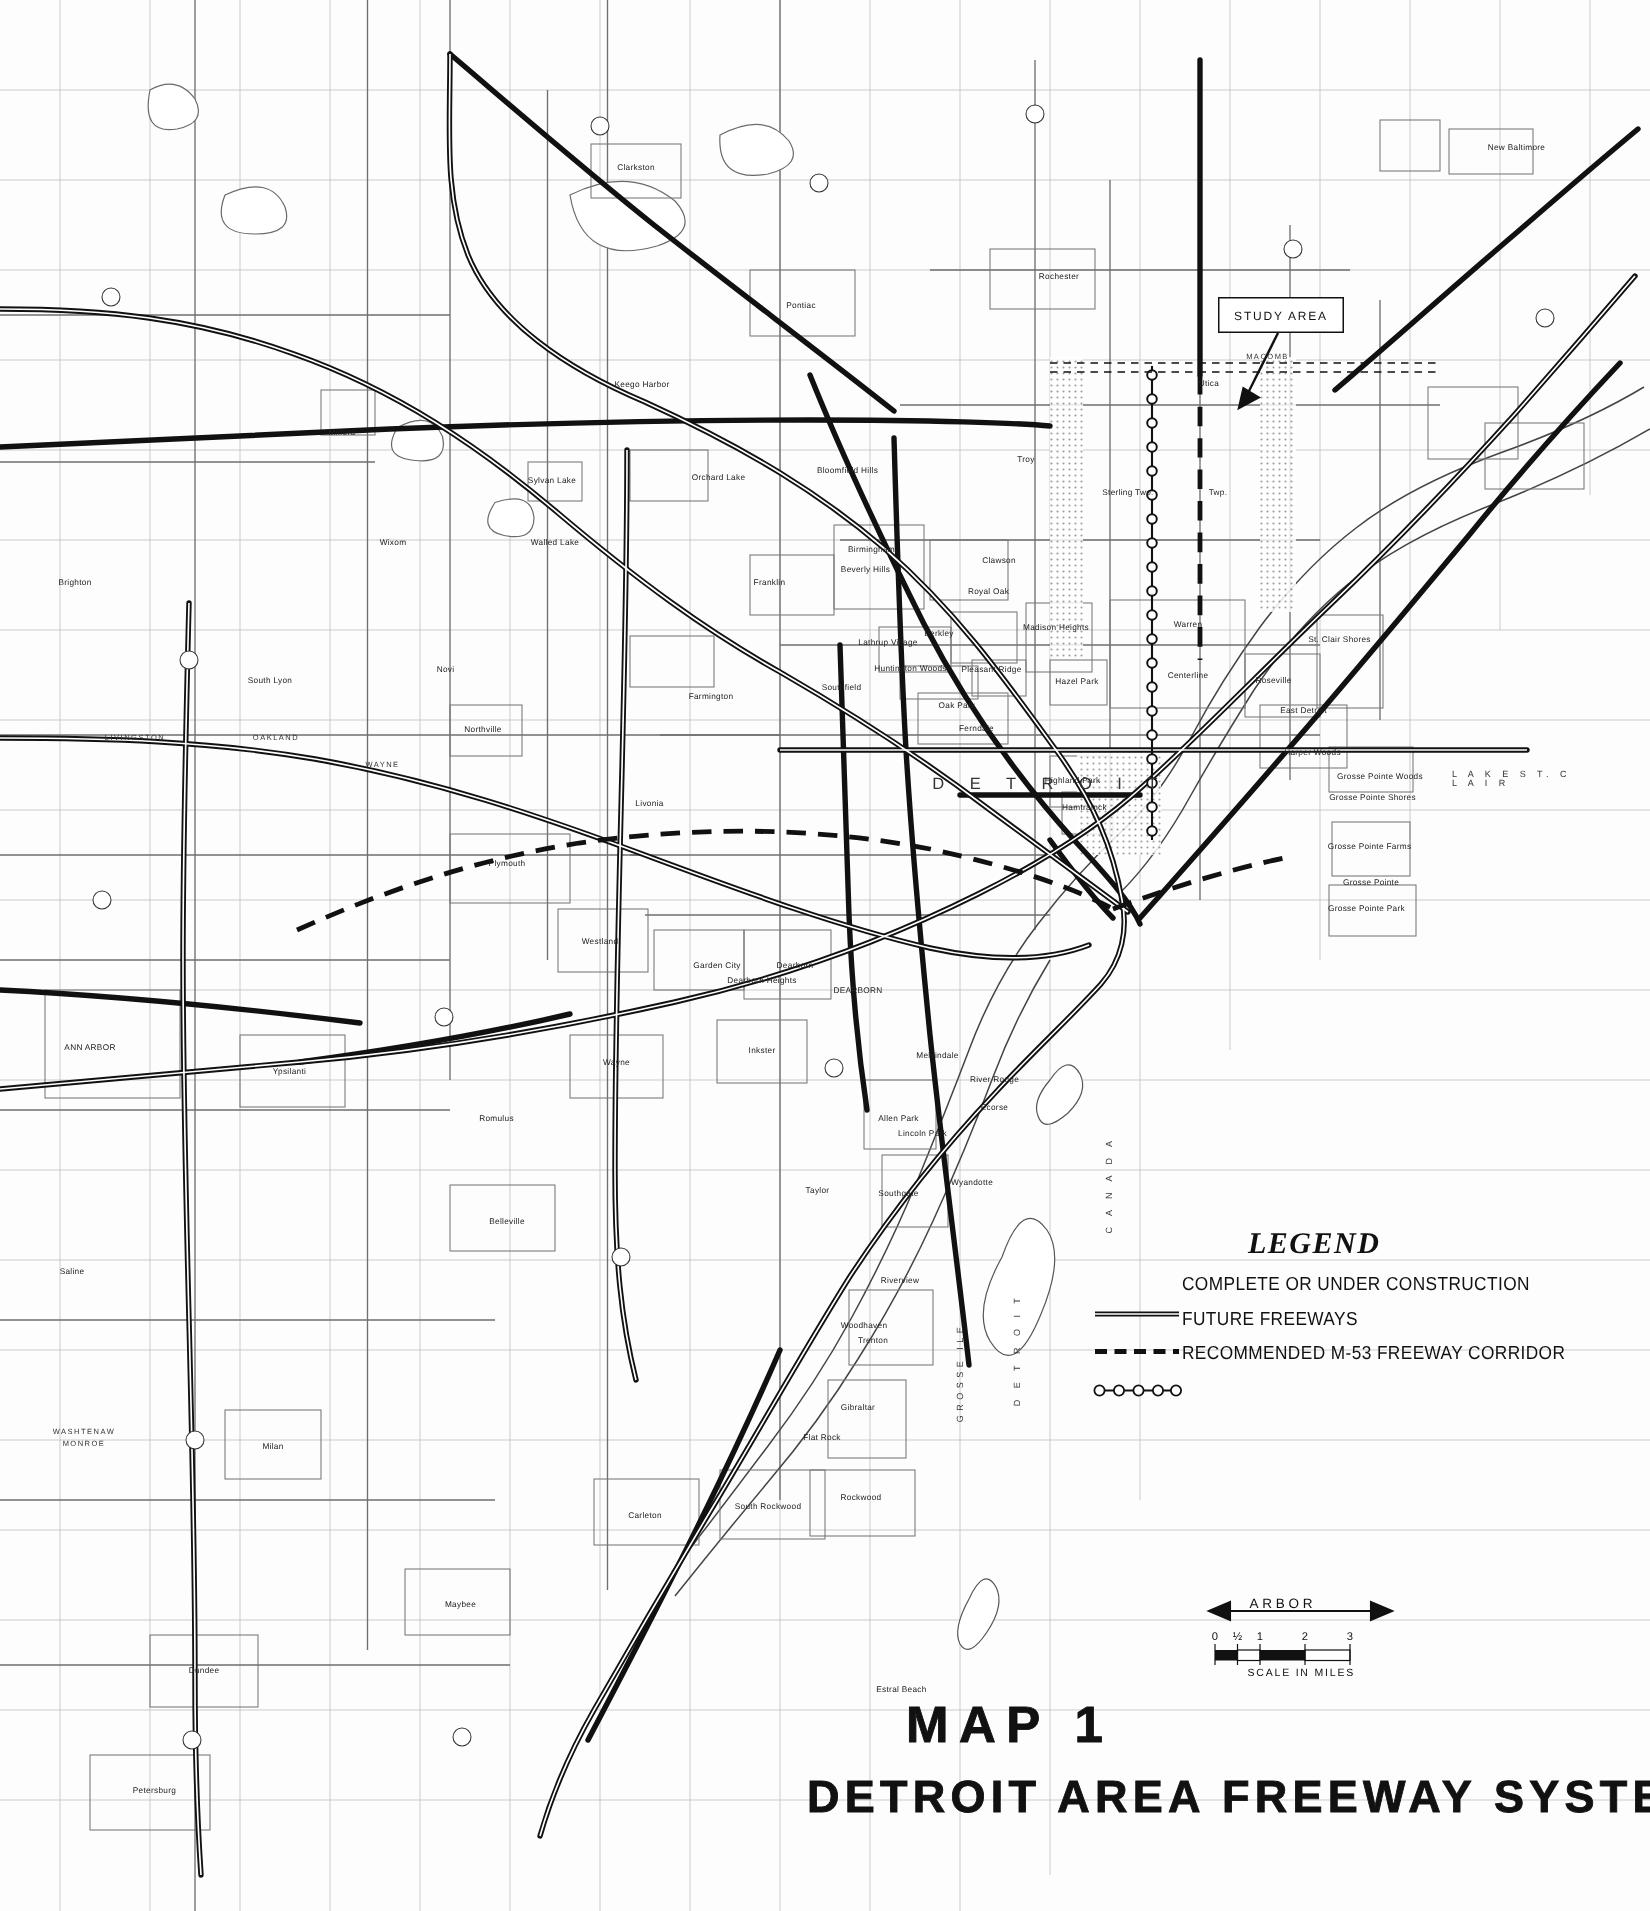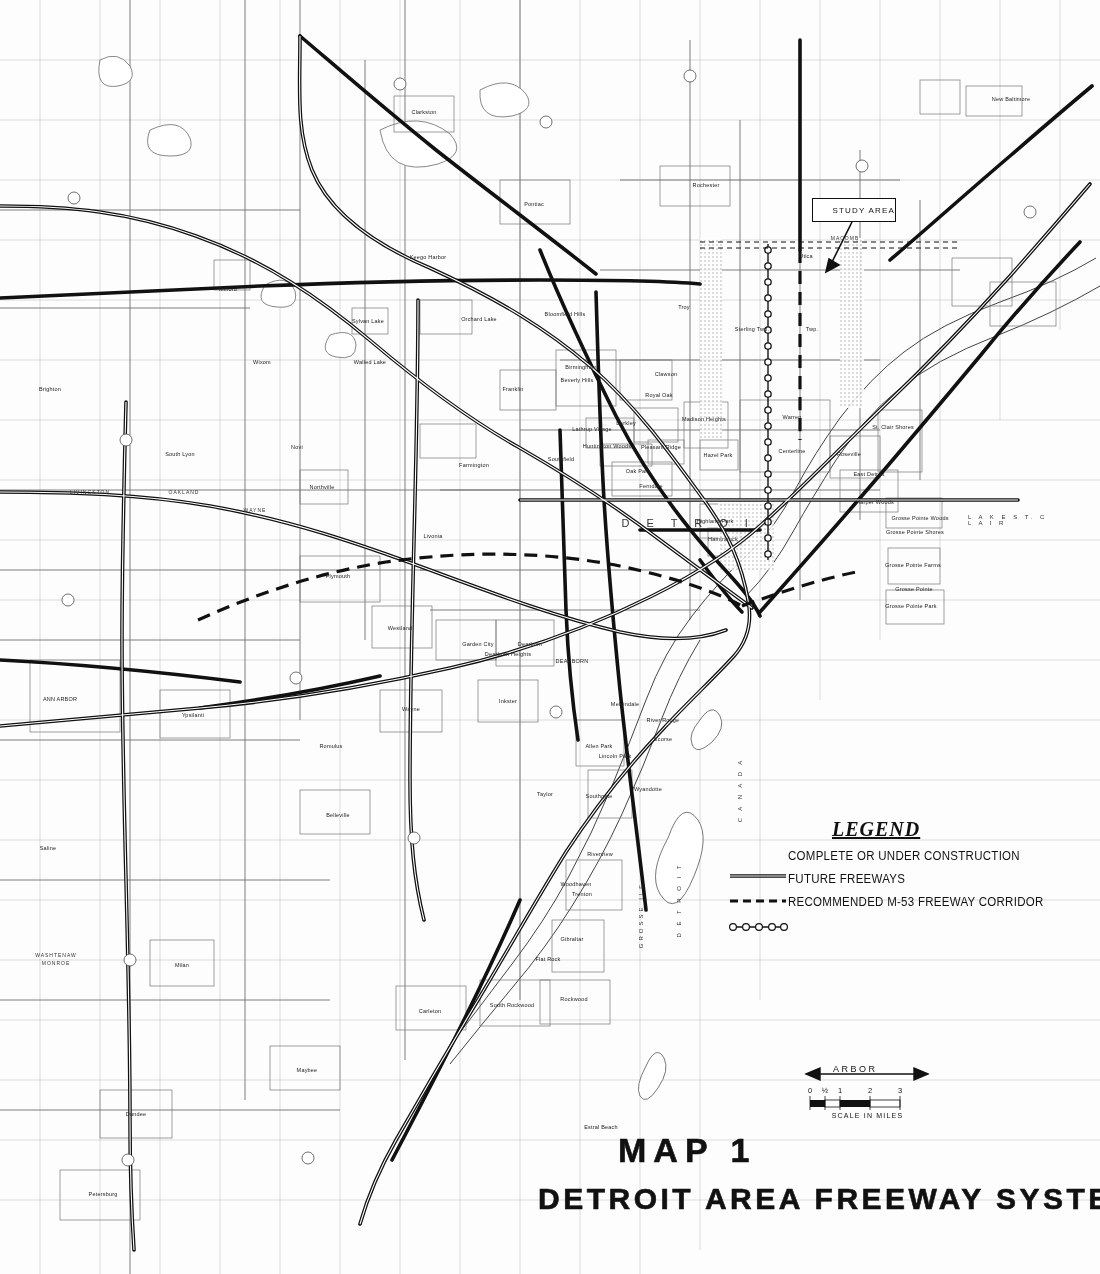--- a/index.html
+++ b/index.html
@@ -6,40 +6,40 @@
   body{width:1100px;height:1274px;overflow:hidden;font-family:"Liberation Sans",sans-serif;color:#111;}
   #map-root{position:relative;width:1100px;height:1274px;background:#fdfdfd;}
   svg#base-map{position:absolute;left:0;top:0;width:1100px;height:1274px;}
 
   .city-label{position:absolute;font-size:5.5px;color:#222;font-family:"Liberation Sans",sans-serif;letter-spacing:.2px;line-height:1.05;text-align:center;transform:translate(-50%,-50%);white-space:pre-line;}
   .county-label{position:absolute;font-size:5px;color:#333;letter-spacing:1px;transform:translate(-50%,-50%);}
   .big-city-label{position:absolute;font-size:11px;letter-spacing:7px;color:#333;transform:translate(-50%,-50%);font-family:"Liberation Sans",sans-serif;}
   .water-label{position:absolute;font-size:6px;letter-spacing:3px;color:#333;transform:translate(-50%,-50%);}
 
   
-  #study-area-box{position:absolute;left:812px;top:198px;width:82px;height:22px;border:1.4px solid #111;background:#fff;display:flex;align-items:center;justify-content:flex-end;}
+  #study-area-box{position:absolute;left:812px;top:198px;width:82px;height:22px;border:1.4px solid #111;background:#fff;display:flex;align-items:center;justify-content:center;}
   #study-area-box span{font-size:8px;letter-spacing:1.2px;font-family:"Liberation Sans",sans-serif;color:#111;}
 
   
   #legend{position:absolute;left:726px;top:818px;width:300px;}
-  #legend-title{font-family:"Liberation Serif",serif;font-style:italic;font-weight:bold;font-size:20px;letter-spacing:1px;text-decoration:underline;margin-left:106px;}
+  #legend-title{font-family:"Liberation Serif",serif;font-style:italic;font-weight:bold;font-size:20px;letter-spacing:1px;margin-left:106px;}
   .legend-row{display:flex;align-items:center;margin-top:7px;height:16px;}
   .legend-sample{width:62px;height:14px;position:relative;flex:0 0 62px;}
   .legend-text{font-family:"Liberation Sans Narrow","Liberation Sans",sans-serif;font-size:12.5px;letter-spacing:.3px;white-space:nowrap;transform:scaleX(.92);transform-origin:left center;}
 
   
   #north-scale{position:absolute;left:800px;top:1062px;width:135px;}
   #north-row{position:relative;height:18px;}
   #north-word{position:absolute;left:33px;top:2px;font-size:9px;letter-spacing:2.5px;}
   #scale-wrap{position:relative;margin-top:8px;}
   .scale-num{position:absolute;top:-2px;font-size:7.5px;transform:translateX(-50%);}
   #scale-caption{position:absolute;top:24px;left:50%;transform:translateX(-50%);font-size:7px;letter-spacing:1.2px;white-space:nowrap;}
 
   
-  #map-number{position:absolute;left:604px;top:1131px;font-family:"Liberation Sans",sans-serif;font-weight:bold;font-size:34px;letter-spacing:7px;color:#111;margin-left:14px;-webkit-text-stroke:.6px #111;}
+  #map-number{position:absolute;left:604px;top:1131px;font-family:"Liberation Sans",sans-serif;font-weight:bold;font-size:34px;letter-spacing:7px;color:#111;-webkit-text-stroke:.6px #111;}
   #map-title{position:absolute;left:538px;top:1182px;font-family:"Liberation Sans",sans-serif;font-weight:bold;font-size:30px;letter-spacing:3.5px;color:#111;-webkit-text-stroke:.6px #111;white-space:nowrap;}
 </style>
 </head>
 <body>
 
 <div id="map-root">
 
   <svg id="base-map" viewBox="0 0 1100 1274">
     <defs>
       <pattern id="hatch" width="6" height="6" patternUnits="userSpaceOnUse" patternTransform="rotate(45)">

